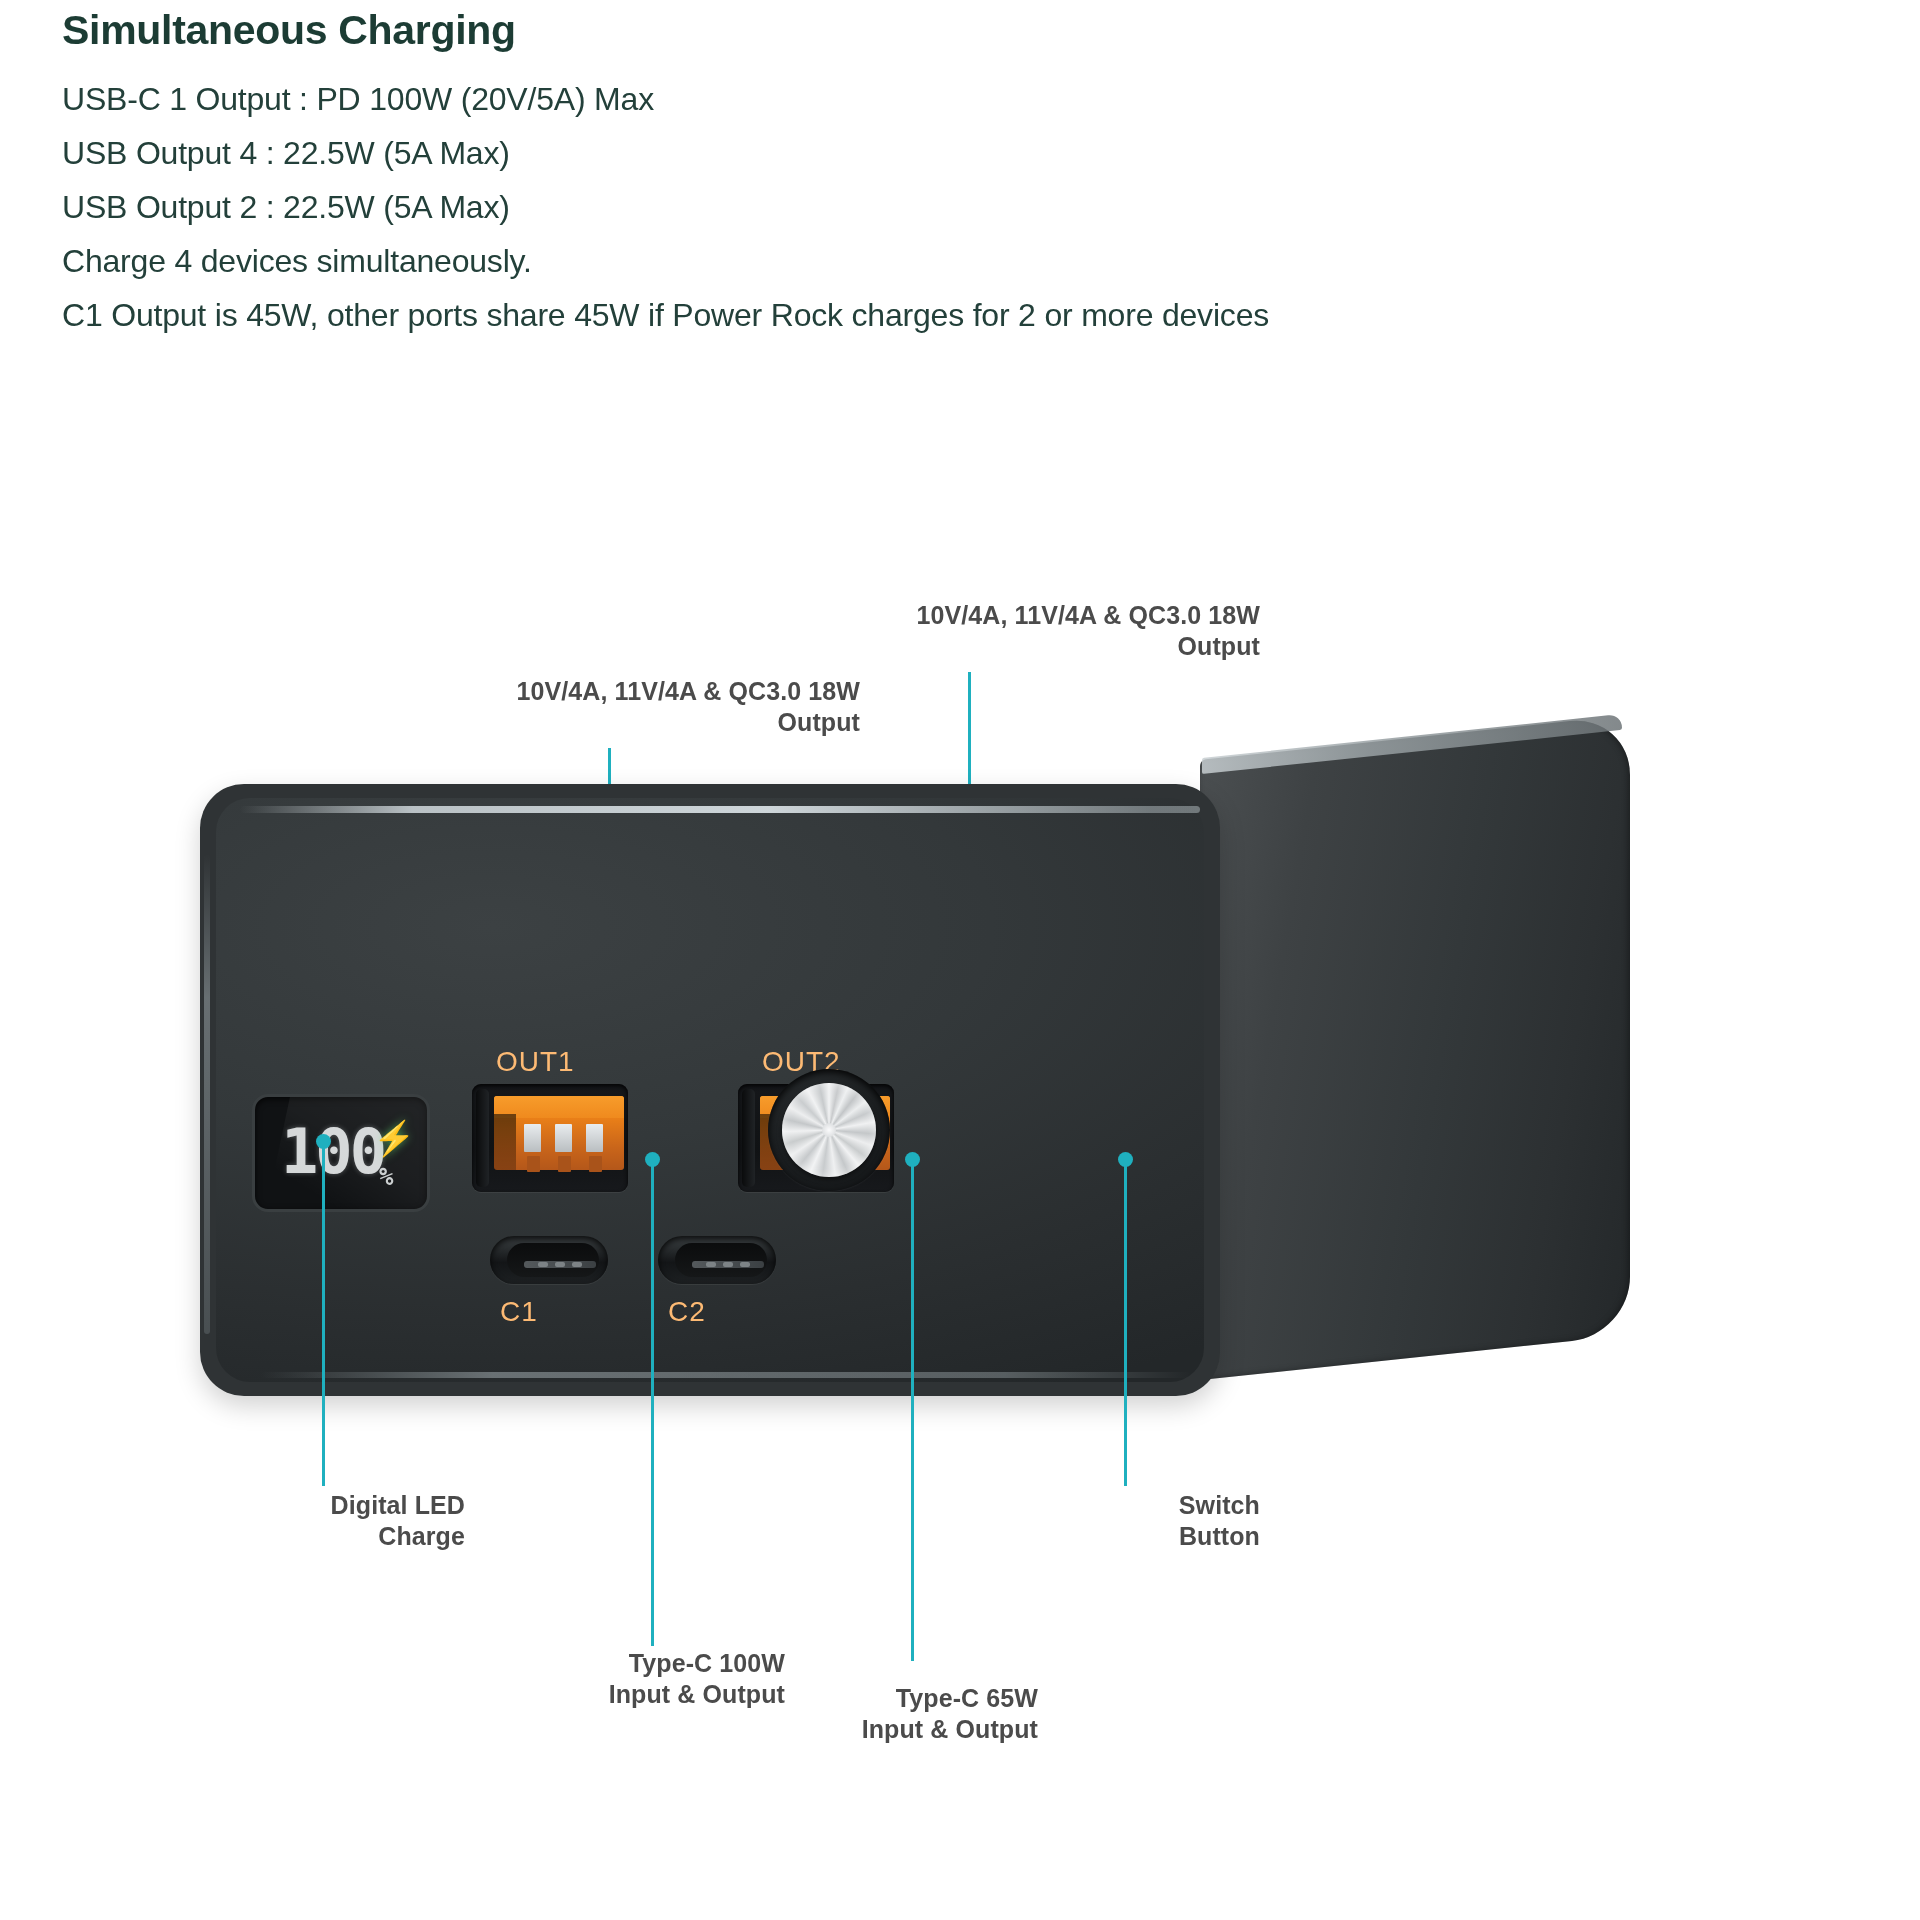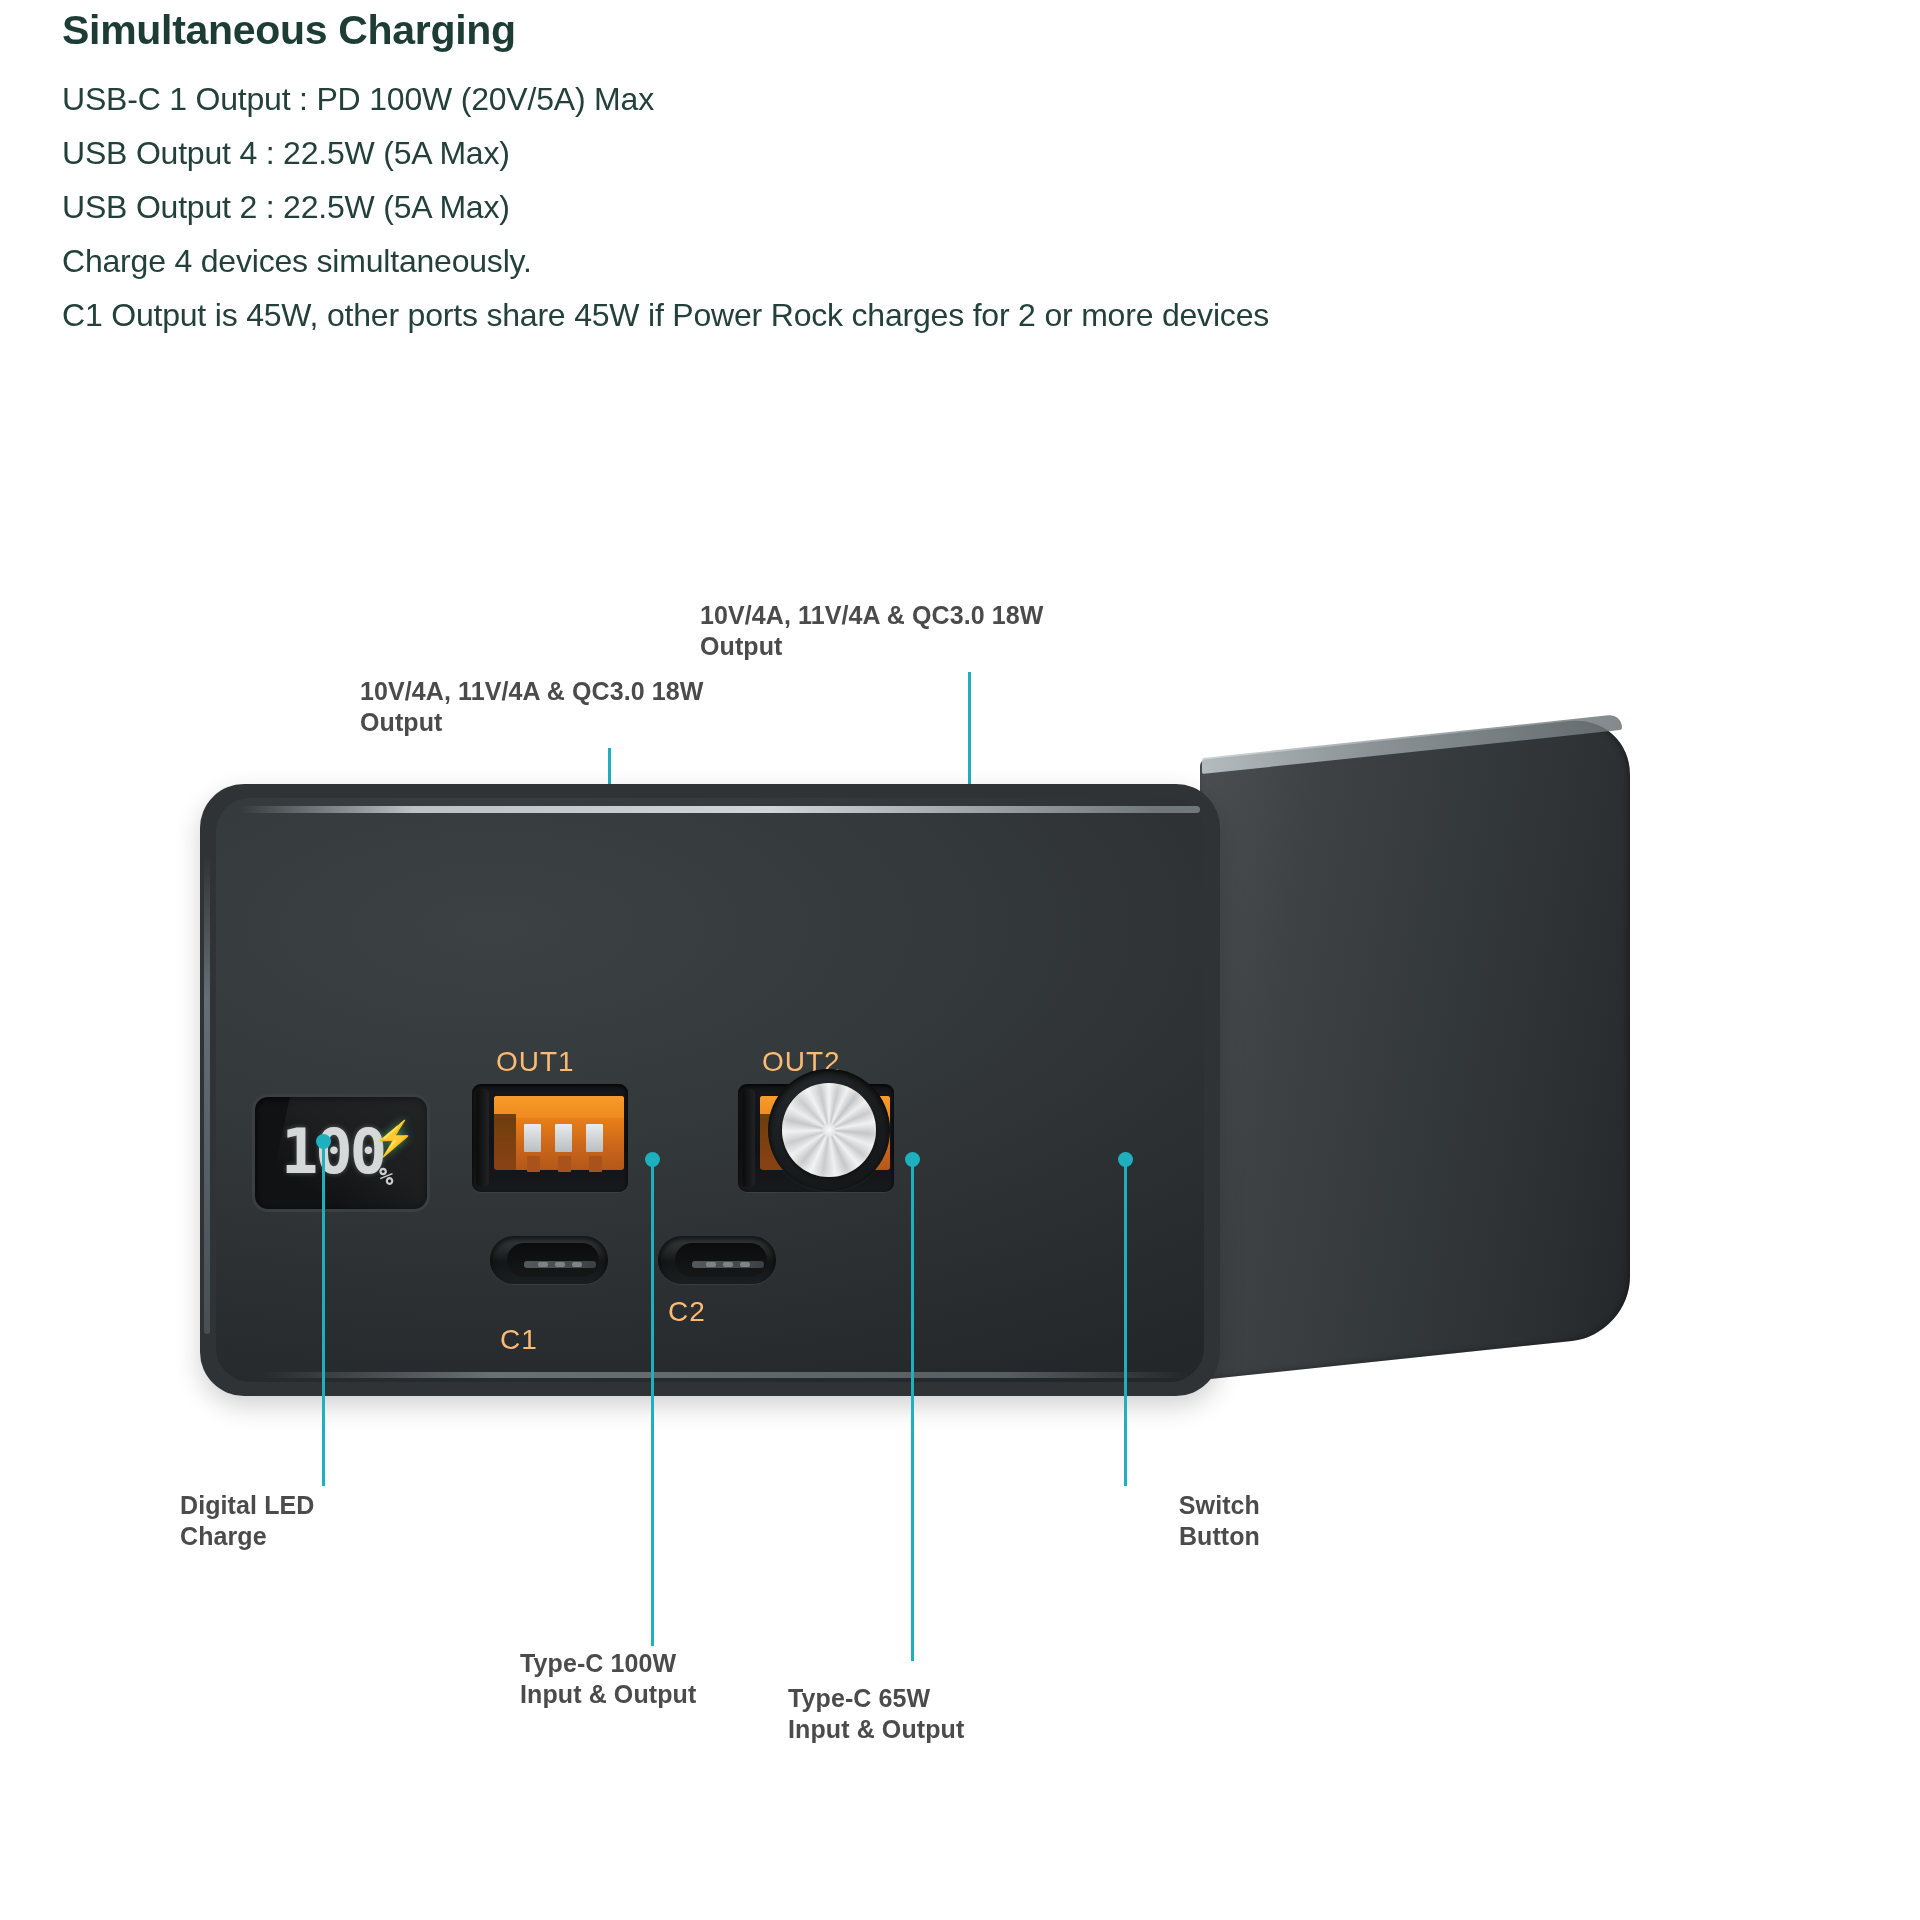--- a/index.html
+++ b/index.html
@@ -26,21 +26,21 @@
   .diagram { position: absolute; left: 0; top: 0; width: 1920px; height: 1920px; pointer-events: none; }
   .diagram > * { pointer-events: auto; }
 
   
   .lead { position: absolute; background: #1fb0bf; }
   .lead.v { width: 3px; }
   .dot { position: absolute; width: 15px; height: 15px; border-radius: 50%; background: #1fb0bf; }
 
   
   .callout {
-    position: absolute; text-align: left;
+    position: absolute; text-align: right;
     font-size: 25px; font-weight: 700; color: #4b4b4b;
     line-height: 1.22; letter-spacing: 0.1px;
   }
 
   
   .pb-wrap { position: absolute; left: 200px; top: 760px; width: 1520px; height: 690px; }
 
   
   .pb-side {
     position: absolute; left: 1000px; top: 0px; width: 430px; height: 620px;
@@ -277,21 +277,21 @@
           <div class="usba-slot" style="left:117px;"></div>
         </div>
 
         <div class="usbc" style="left:290px; top:452px;">
           <div class="usbc-inner"></div>
           <div class="usbc-tongue"></div>
           <div class="usbc-seg" style="left:48px;"></div>
           <div class="usbc-seg" style="left:65px;"></div>
           <div class="usbc-seg" style="left:82px;"></div>
         </div>
-        <div class="port-label" style="left:300px; top:540px;">C1</div>
+        <div class="port-label" style="left:300px; top:512px;">C1</div>
 
         <div class="usbc" style="left:458px; top:452px;">
           <div class="usbc-inner"></div>
           <div class="usbc-tongue"></div>
           <div class="usbc-seg" style="left:48px;"></div>
           <div class="usbc-seg" style="left:65px;"></div>
           <div class="usbc-seg" style="left:82px;"></div>
         </div>
         <div class="port-label" style="left:468px; top:512px;">C2</div>
 

